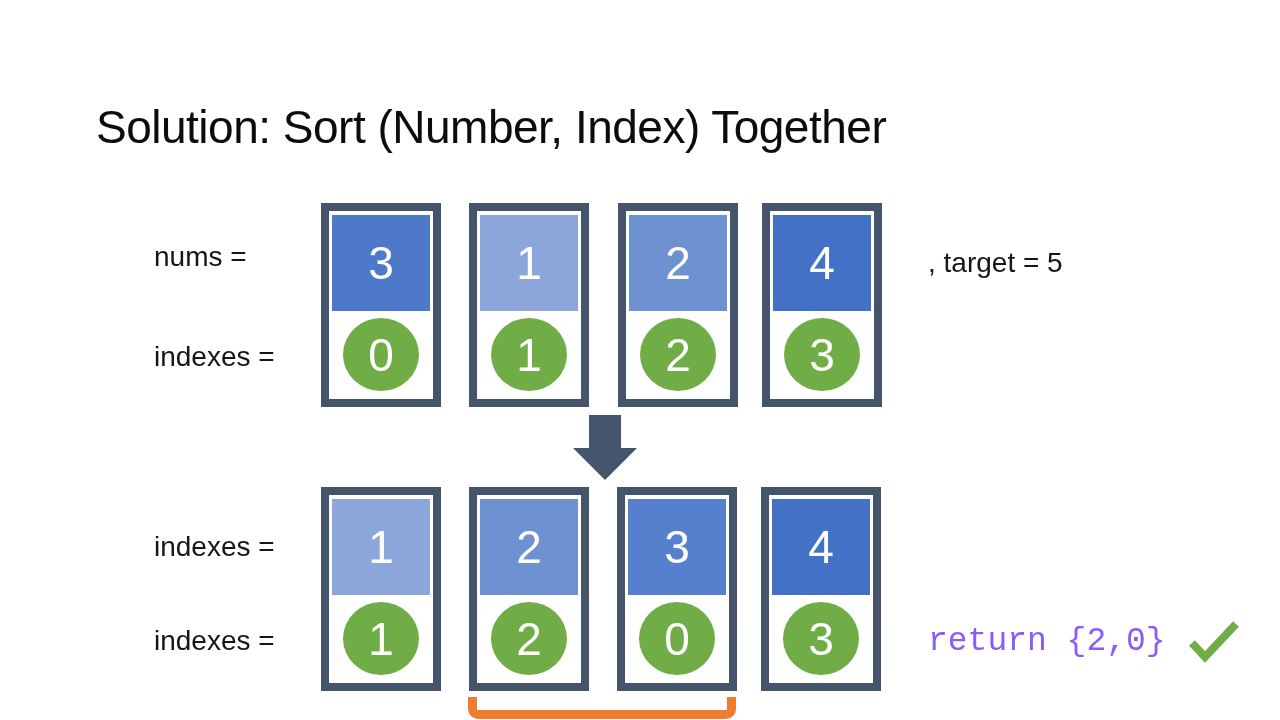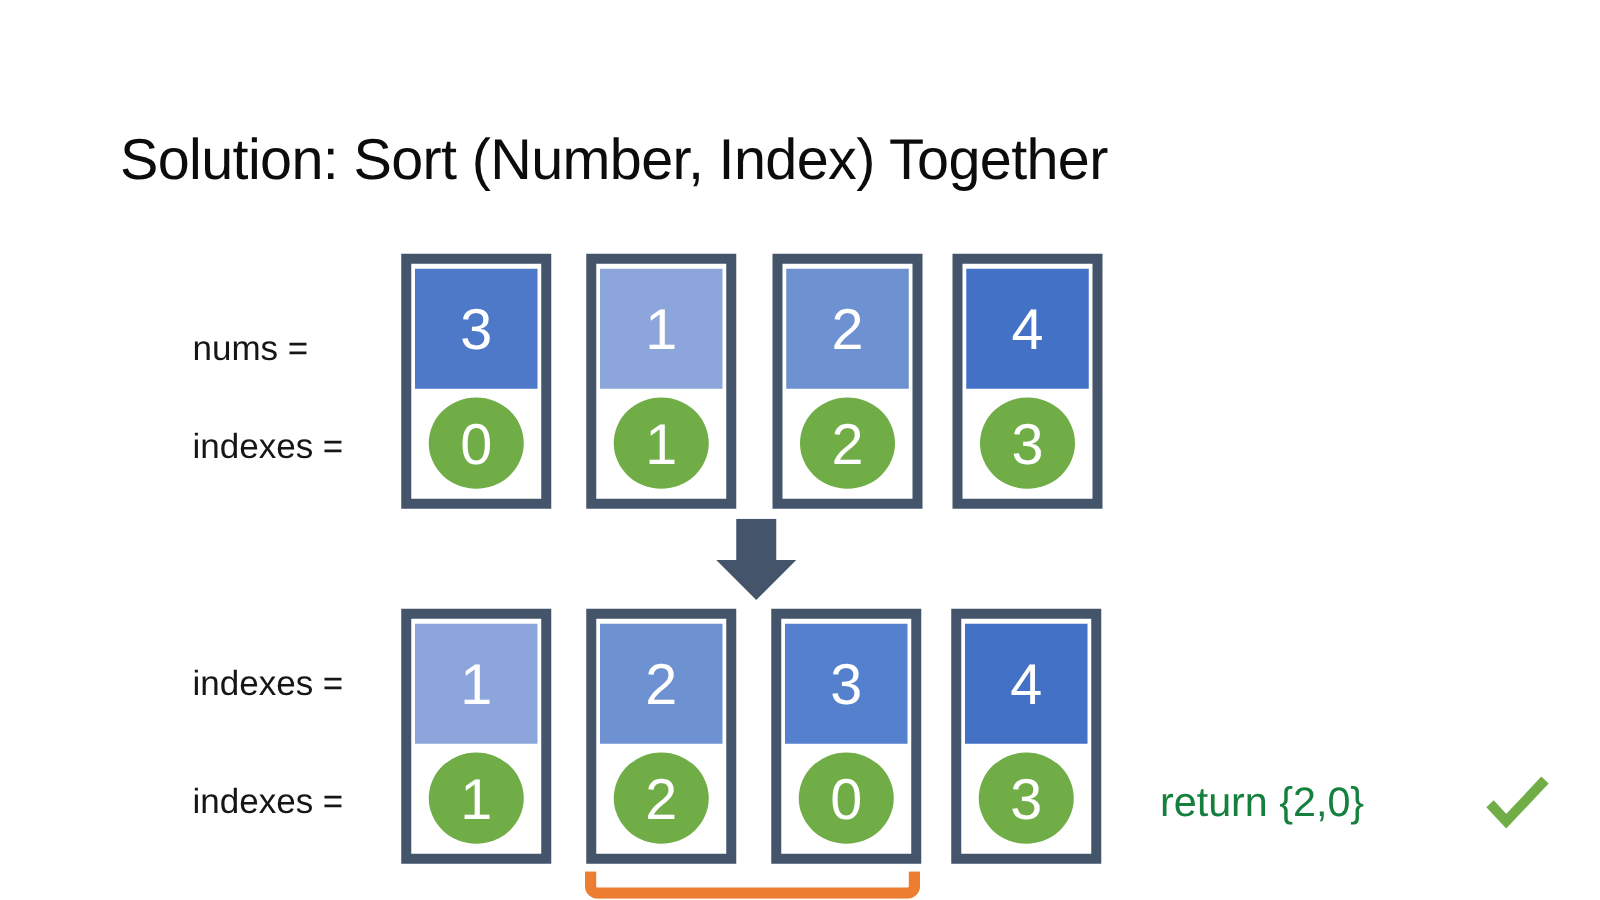--- a/index.html
+++ b/index.html
@@ -35,34 +35,35 @@
   .arrow { position:absolute; left:570px; top:391px; }
   .bracket {
     position:absolute; left:468px; top:673px; width:268px; height:22px;
     border-left:9px solid var(--orange,#ed7d31);
     border-right:9px solid var(--orange,#ed7d31);
     border-bottom:9px solid var(--orange,#ed7d31);
     border-bottom-left-radius:10px; border-bottom-right-radius:10px;
   }
   .mono {
     position:absolute; left:928px; top:599px;
-    font-family:Liberation Sans, sans-serif;
-    font-size:33px; line-height:38px; color:#15803d; white-space:nowrap;
+    font-family:Liberation Mono, monospace;
+    font-size:33px; line-height:38px; color:#8b5cf6; white-space:nowrap;
   }
   .check { position:absolute; left:1188px; top:596px; }
 </style>
 </head>
 <body>
 
 <div class="slide">
 
   <h1 class="title">Solution: Sort (Number, Index) Together</h1>
 
-  <div class="lbl" style="left:154px; top:238px;text-align:center;">nums =</div>
+  <div class="lbl" style="left:154px; top:216px;text-align:center;">nums =</div>
   <div class="lbl" style="left:154px; top:316px;">indexes =</div>
+  <div class="lbl" style="left:928px; top:222px;">, target = 5</div>
 
   <div class="cellbox" style="left:321px; top:179px;">
     <div class="numsq" style="background-color: rgb(78, 121, 201);">3</div>
     <div class="idxcirc">0</div>
   </div>
   <div class="cellbox" style="left:469px; top:179px;">
     <div class="numsq" style="background-color: rgb(140, 166, 220);">1</div>
     <div class="idxcirc">1</div>
   </div>
   <div class="cellbox" style="left:618px; top:179px;">

